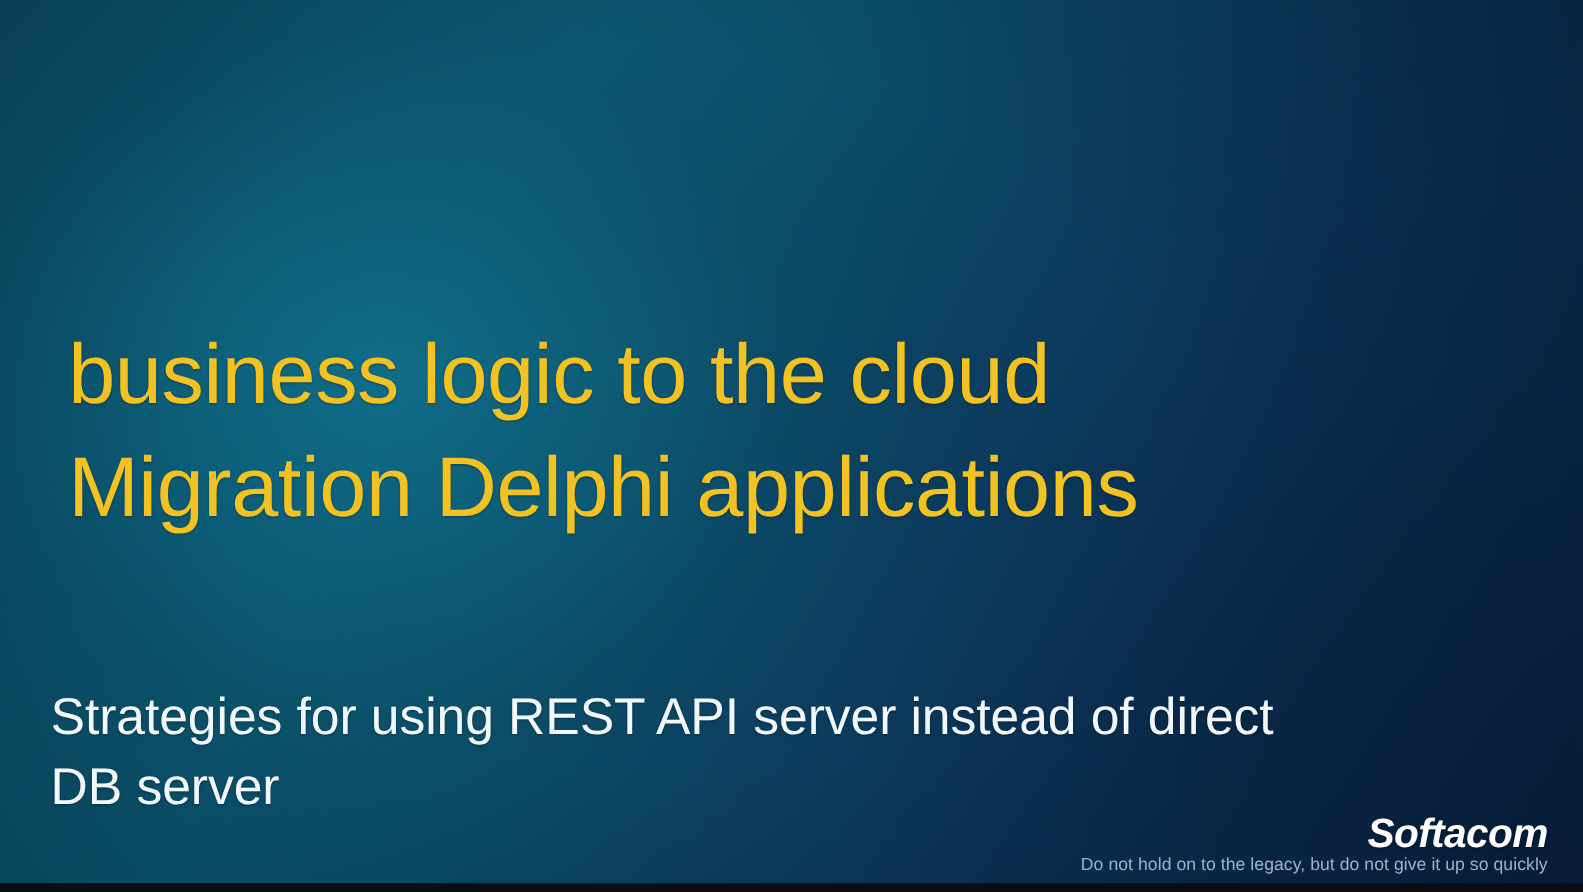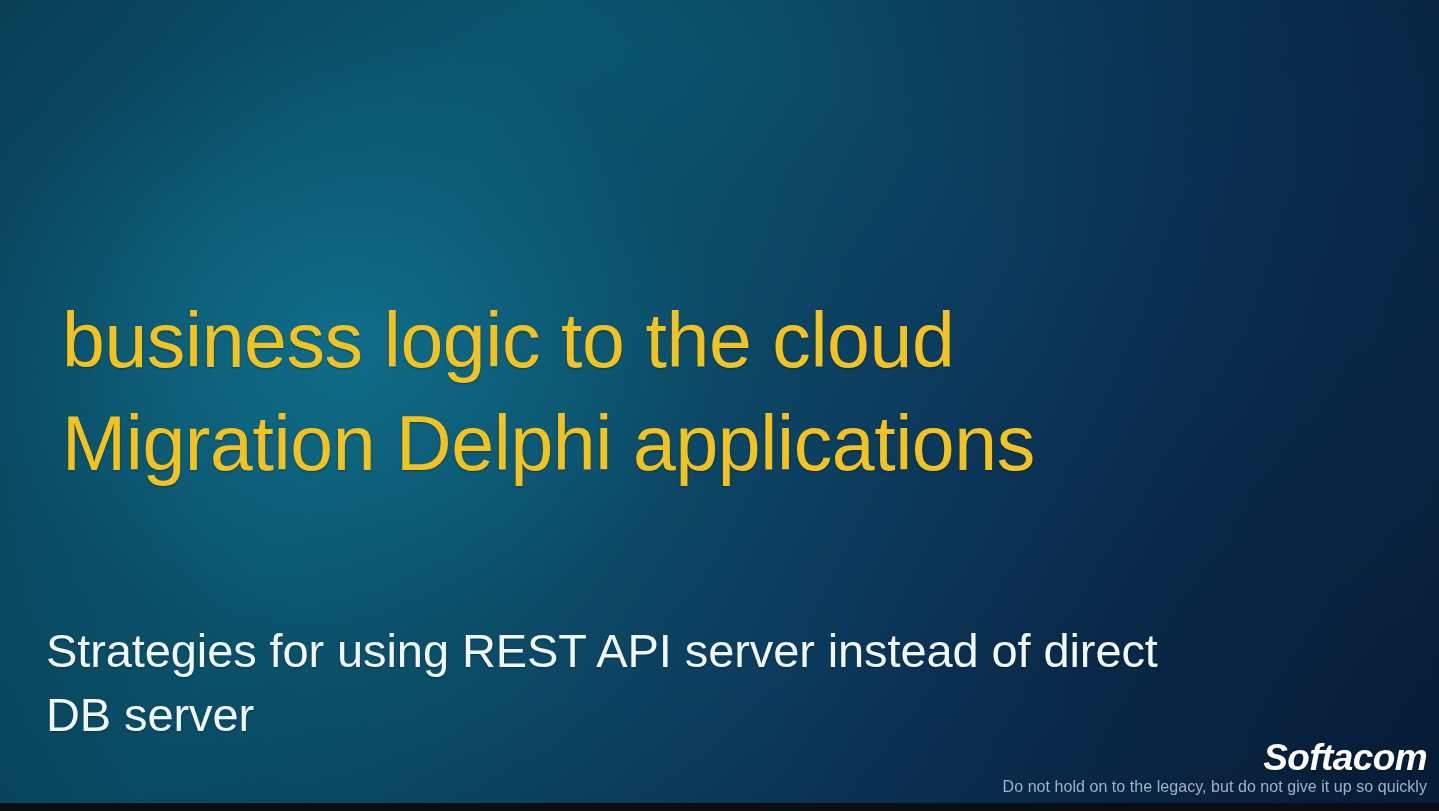--- a/index.html
+++ b/index.html
@@ -118,21 +118,21 @@
     line-height: 64px;
     font-weight: 300;
     letter-spacing: -0.1px;
     white-space: nowrap;
     text-shadow: 0 1px 2px rgba(0, 18, 34, 0.38);
   }
 
   
   .logo-block {
     position: absolute;
-    right: 12px;
+    right: 32px;
     bottom: 16px;
     text-align: right;
   }
 
   .logo-wordmark {
     color: #ffffff;
     font-size: 37px;
     line-height: 38px;
     font-weight: 700;
     font-style: italic;

